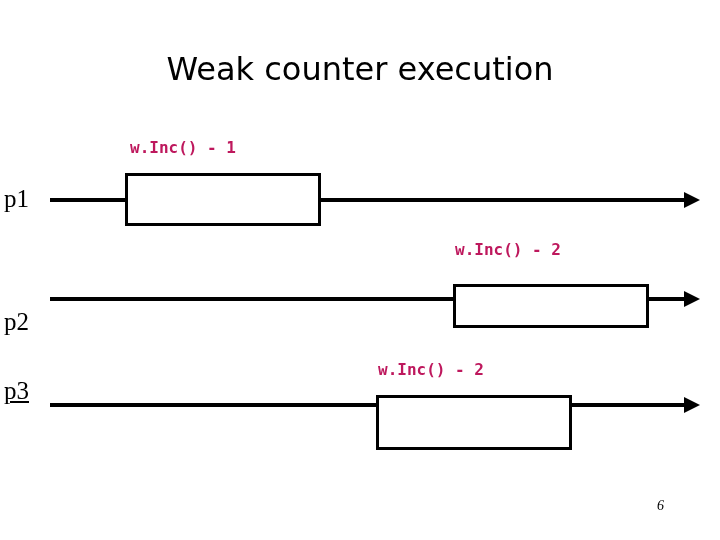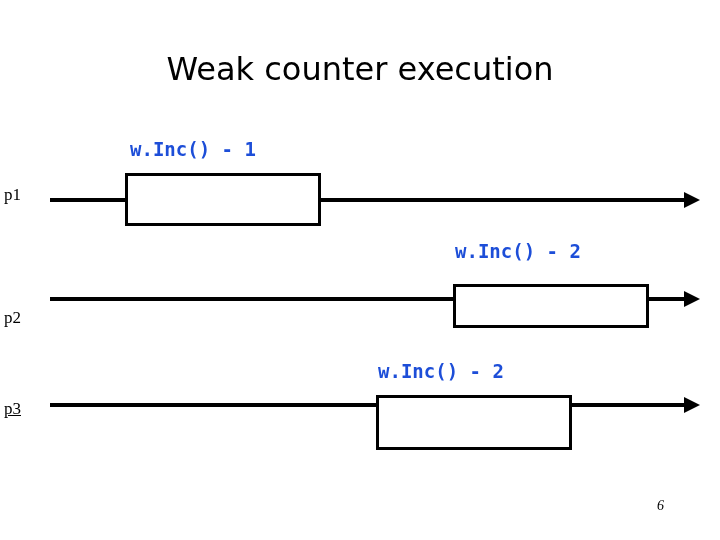--- a/index.html
+++ b/index.html
@@ -29,21 +29,21 @@
     font-size: 32px;
     font-weight: normal;
     color: #000000;
     letter-spacing: 0px;
   }
 
   
   .plabel {
     position: absolute;
     font-family: "Liberation Serif", serif;
-    font-size: 17px;
+    font-size: 25px;
     color: #000000;
     line-height: 1;
   }
 
   
   .timeline {
     position: absolute;
     height: 0;
     border-top: 4px solid #000000;
   }
@@ -61,23 +61,23 @@
     position: absolute;
     border: 3px solid #000000;
     background: #ffffff;
     box-sizing: border-box;
   }
 
   
   .opcaption {
     position: absolute;
     font-family: "DejaVu Sans Mono", monospace;
-    font-size: 19px;
+    font-size: 16px;
     font-weight: bold;
-    color: #1d4ed8;
+    color: #be185d;
     white-space: pre;
   }
 
   .pagenum {
     position: absolute;
     right: 72px;
     bottom: 26px;
     font-family: "Liberation Serif", serif;
     font-style: italic;
     font-size: 14px;
@@ -104,21 +104,21 @@
 
   <div class="plabel" style="left:4px; top:286px;margin-top:23px;">p2</div>
 
   <div class="timeline" style="left:50px; top:297px; width:636px;"></div>
   <div class="arrowhead" style="left:684px; top:291px;"></div>
 
   <div class="opbox" style="left:453px; top:284px; width:196px; height:44px;"></div>
 
   <div class="opcaption" style="left:378px; top:360px;">w.Inc() - 2</div>
 
-  <div class="plabel" style="left:4px; top:400px;text-decoration:underline;">p3</div>
+  <div class="plabel" style="left:4px; top:378px;text-decoration:underline;">p3</div>
 
   <div class="timeline" style="left:50px; top:403px; width:636px;"></div>
   <div class="arrowhead" style="left:684px; top:397px;"></div>
 
   <div class="opbox" style="left:376px; top:395px; width:196px; height:55px;"></div>
 
   <div class="pagenum">6</div>
 
 </div>
 

